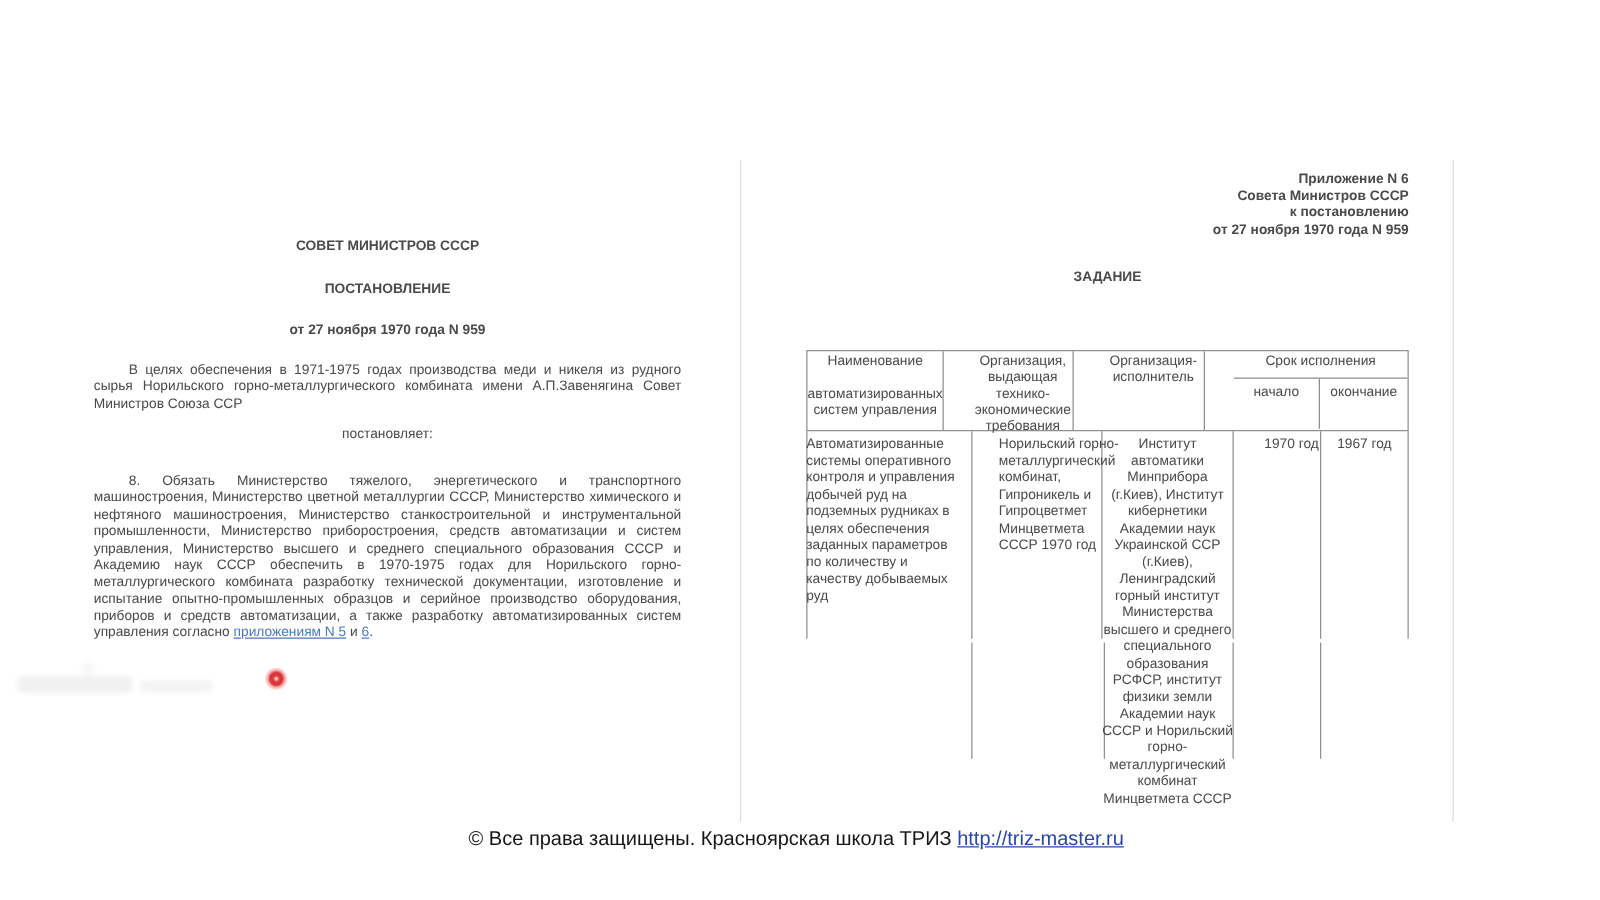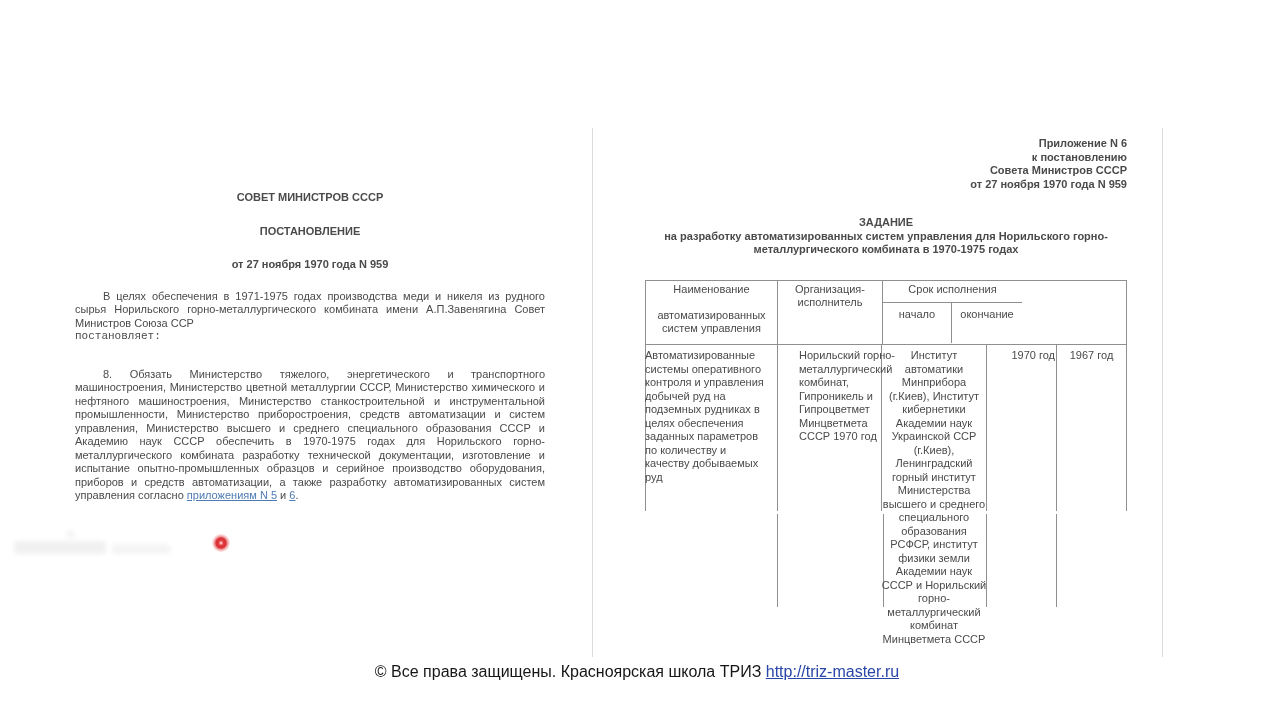--- a/index.html
+++ b/index.html
@@ -4,41 +4,41 @@
 <style>
   html,body{margin:0;padding:0;width:1280px;height:720px;background:#ffffff;overflow:hidden;
     font-family:"Liberation Sans","DejaVu Sans",sans-serif;}
   
   .page-left{position:absolute;left:75px;top:191px;width:470px;color:#4a4a4a;font-size:11px;line-height:13.5px;}
   .c-head{text-align:center;font-weight:bold;}
   .h-gap{margin-bottom:20px;}
   .subject{margin-top:21px;text-align:center;font-weight:bold;}
   .para{text-align:justify;text-indent:28px;}
   .intro{margin-top:18px;}
-  .resolve{margin-top:0;text-align:left;font-family:Liberation Mono, monospace;}
+  .resolve{margin-top:11px;text-align:center;}
   .para8{margin-top:24px;}
   .doclink{color:#4e7ab5;text-decoration:underline;cursor:pointer;}
   
   .laser-dot{position:absolute;left:212px;top:534px;width:18px;height:18px;border-radius:50%;
     background:radial-gradient(circle,#ffeaea 0%,#e23b3b 20%,#d92f36 38%,rgba(226,59,59,.35) 56%,rgba(226,59,59,0) 78%);}
   .smudge{position:absolute;background:#a8a8a8;filter:blur(2px);border-radius:4px;}
   .sm1{left:14px;top:541px;width:92px;height:13px;opacity:.16;}
   .sm2{left:112px;top:544px;width:58px;height:10px;opacity:.12;}
   .sm3{left:66px;top:530px;width:9px;height:9px;opacity:.10;}
   
   .page-edge{position:absolute;top:128px;width:1px;height:529px;background:#dcdcdc;}
   .edge-l{left:592px;} .edge-r{left:1162px;}
   
   .annex{position:absolute;left:645px;top:137px;width:482px;text-align:right;font-weight:bold;
     color:#4a4a4a;font-size:11px;line-height:13.5px;}
   .rtitle{position:absolute;left:645px;top:216px;width:482px;text-align:center;font-weight:bold;
     color:#4a4a4a;font-size:11px;line-height:13.5px;}
   
   .rtable{position:absolute;left:645px;top:280px;width:482px;color:#4a4a4a;font-size:11px;}
-  .thead{display:flex;border:1px solid #8f8f8f;box-sizing:border-box;height:65px;line-height:13px;text-align:center;}
+  .thead{display:flex;border:1px solid #8f8f8f;box-sizing:border-box;height:65px;line-height:13px;text-align:center;gap:23px;}
   .hc{box-sizing:border-box;padding-top:2px;}
   .hc1{width:132px;border-right:1px solid #8f8f8f;white-space:pre-line;}
   .hc2{width:104px;border-right:1px solid #8f8f8f;}
   .hc3{width:105px;border-right:1px solid #8f8f8f;}
   .hc45{width:139px;padding:0;}
   .hspan{height:22px;border-bottom:1px solid #8f8f8f;box-sizing:border-box;padding-top:2px;}
   .hsub{display:flex;height:40px;}
   .hsub .s1{width:69px;border-right:1px solid #8f8f8f;box-sizing:border-box;padding-top:5px;}
   .hsub .s2{width:70px;padding-top:5px;}
   .tbody{position:relative;height:262px;line-height:13.5px;}
@@ -70,35 +70,35 @@
 <div class="laser-dot"></div>
 <div class="smudge sm1"></div>
 <div class="smudge sm2"></div>
 <div class="smudge sm3"></div>
 
 <div class="page-edge edge-l"></div>
 <div class="page-edge edge-r"></div>
 
 <div class="annex">
   <div>Приложение N 6</div>
+  <div>Совета Министров СССР</div>
   <div>к постановлению</div>
-  <div>Совета Министров СССР</div>
   <div>от 27 ноября 1970 года N 959</div>
 </div>
 
 <div class="rtitle">
   <div>ЗАДАНИЕ</div>
-  <div>на разработку автоматизированных систем управления для Норильского горно-металлургического комбината в 1970-1975 годах</div>
 </div>
 
 <div class="rtable">
   <div class="thead">
     <div class="hc hc1">Наименование
 
 автоматизированных систем управления</div>
+    <div class="hc hc2">Организация, выдающая технико-экономические требования</div>
     <div class="hc hc3">Организация-исполнитель</div>
     <div class="hc45">
       <div class="hspan">Срок исполнения</div>
       <div class="hsub">
         <div class="s1">начало</div>
         <div class="s2">окончание</div>
       </div>
     </div>
   </div>
   <div class="tbody">

